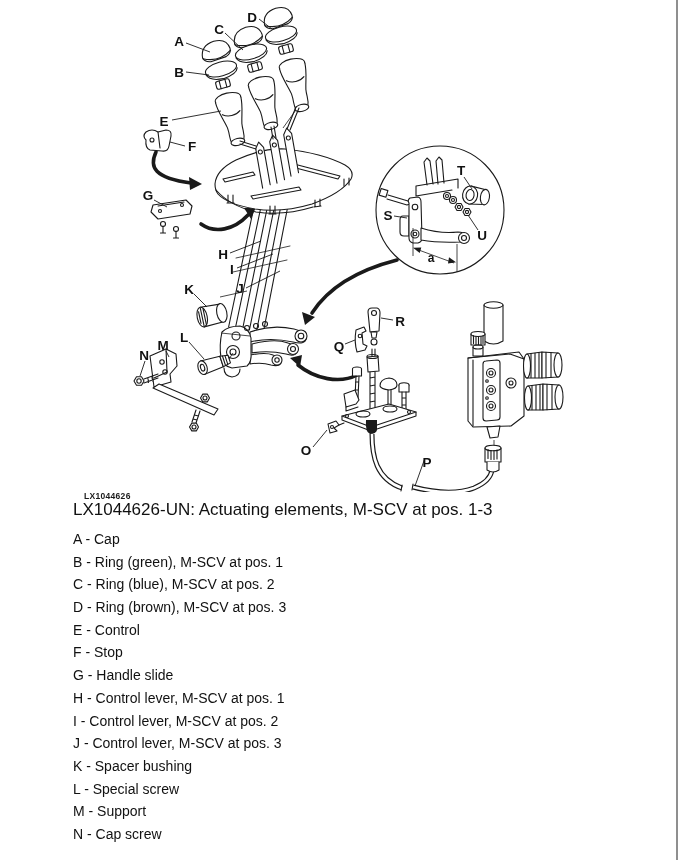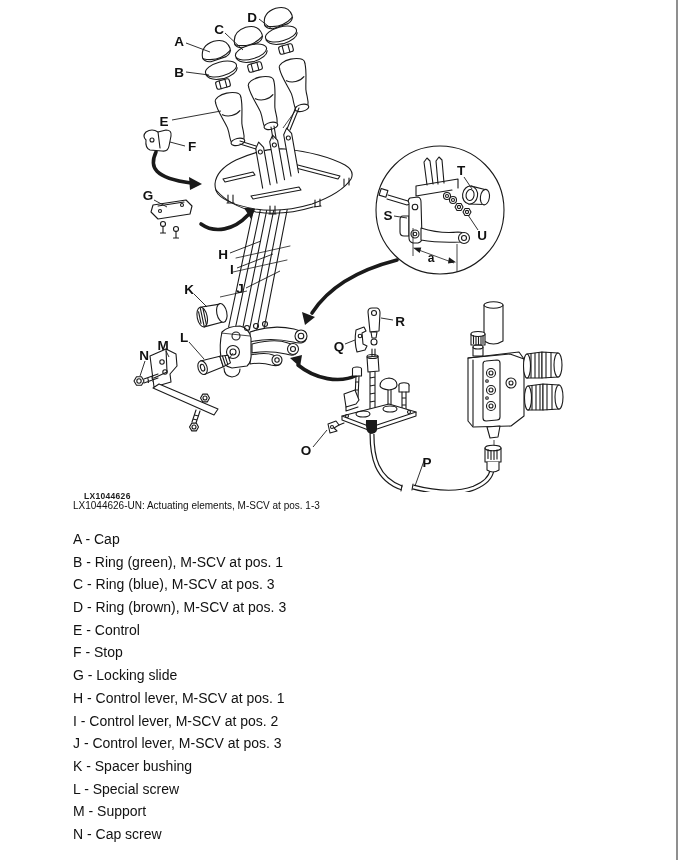--- a/index.html
+++ b/index.html
@@ -17,21 +17,21 @@
   .blk{fill:#1a1a1a;stroke:none;}
   .thick{stroke:#1a1a1a;fill:none;stroke-width:3.6;stroke-linecap:round;}
   .lead{stroke:#1a1a1a;fill:none;stroke-width:0.9;}
   text.co{font:bold 13.5px "Liberation Sans",sans-serif;fill:#111;text-anchor:middle;}
   text.dim{font:bold 12px "Liberation Sans",sans-serif;fill:#111;text-anchor:middle;}
   #figure-id{
     position:absolute;left:84px;top:481px;font-size:8.5px;font-weight:bold;
     letter-spacing:0.3px;color:#1a1a1a;margin-top:10px;
   }
   #figure-caption{
-    position:absolute;left:73px;top:500px;font-size:10px;color:#111;
+    position:absolute;left:73px;top:500px;font-size:17px;color:#111;
   }
   #legend{
     position:absolute;left:73px;top:528px;font-size:14px;color:#111;
   }
   #legend .row{height:22.7px;line-height:22.7px;white-space:nowrap;}
 </style>
 </head>
 <body>
 
 <div id="page">
@@ -459,25 +459,25 @@
       </g>
     </svg>
   </div>
 
   <div id="figure-id">LX1044626</div>
   <div id="figure-caption">LX1044626-UN: Actuating elements, M-SCV at pos. 1-3</div>
 
   <div id="legend">
     <div class="row">A - Cap</div>
     <div class="row">B - Ring (green), M-SCV at pos. 1</div>
-    <div class="row">C - Ring (blue), M-SCV at pos. 3</div>
+    <div class="row">C - Ring (blue), M-SCV at pos. 2</div>
     <div class="row">D - Ring (brown), M-SCV at pos. 3</div>
     <div class="row">E - Control</div>
     <div class="row">F - Stop</div>
-    <div class="row">G - Locking slide</div>
+    <div class="row">G - Handle slide</div>
     <div class="row">H - Control lever, M-SCV at pos. 1</div>
     <div class="row">I - Control lever, M-SCV at pos. 2</div>
     <div class="row">J - Control lever, M-SCV at pos. 3</div>
     <div class="row">K - Spacer bushing</div>
     <div class="row">L - Special screw</div>
     <div class="row">M - Support</div>
     <div class="row">N - Cap screw</div>
   </div>
 
   <div id="right-border"></div>

